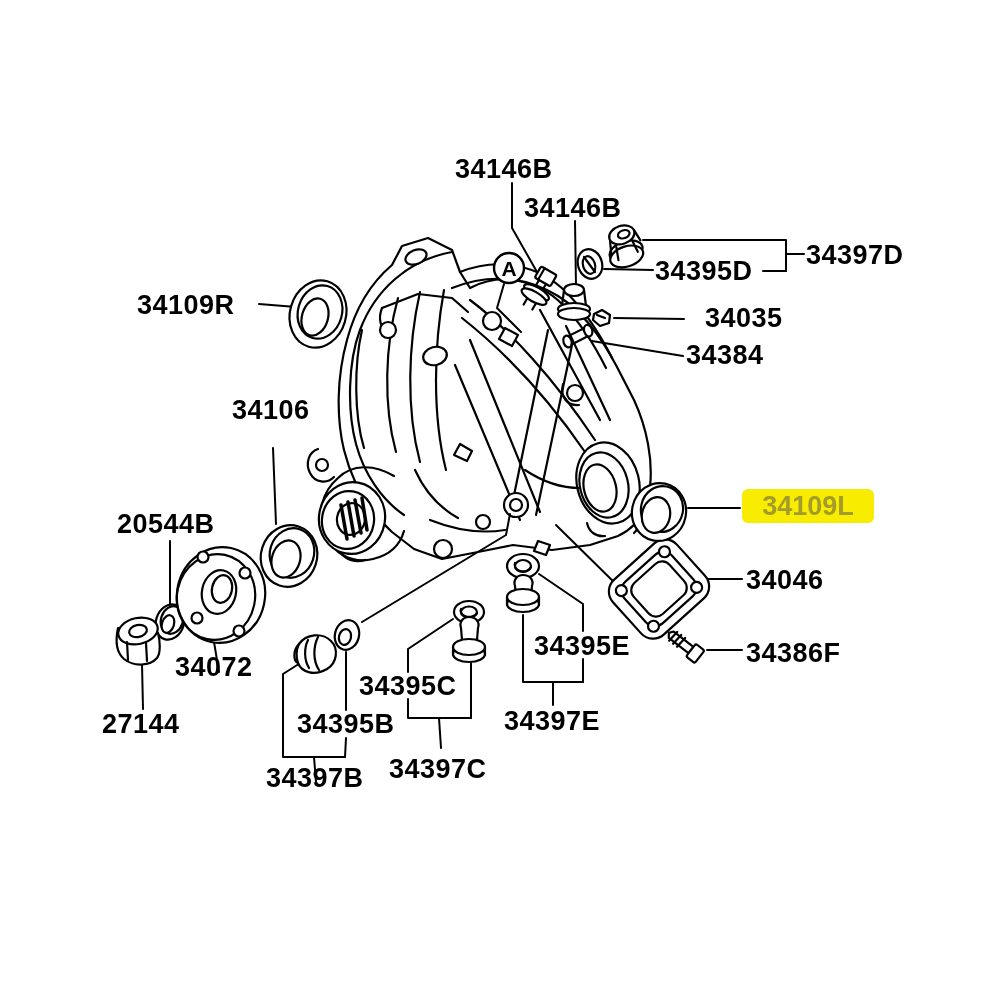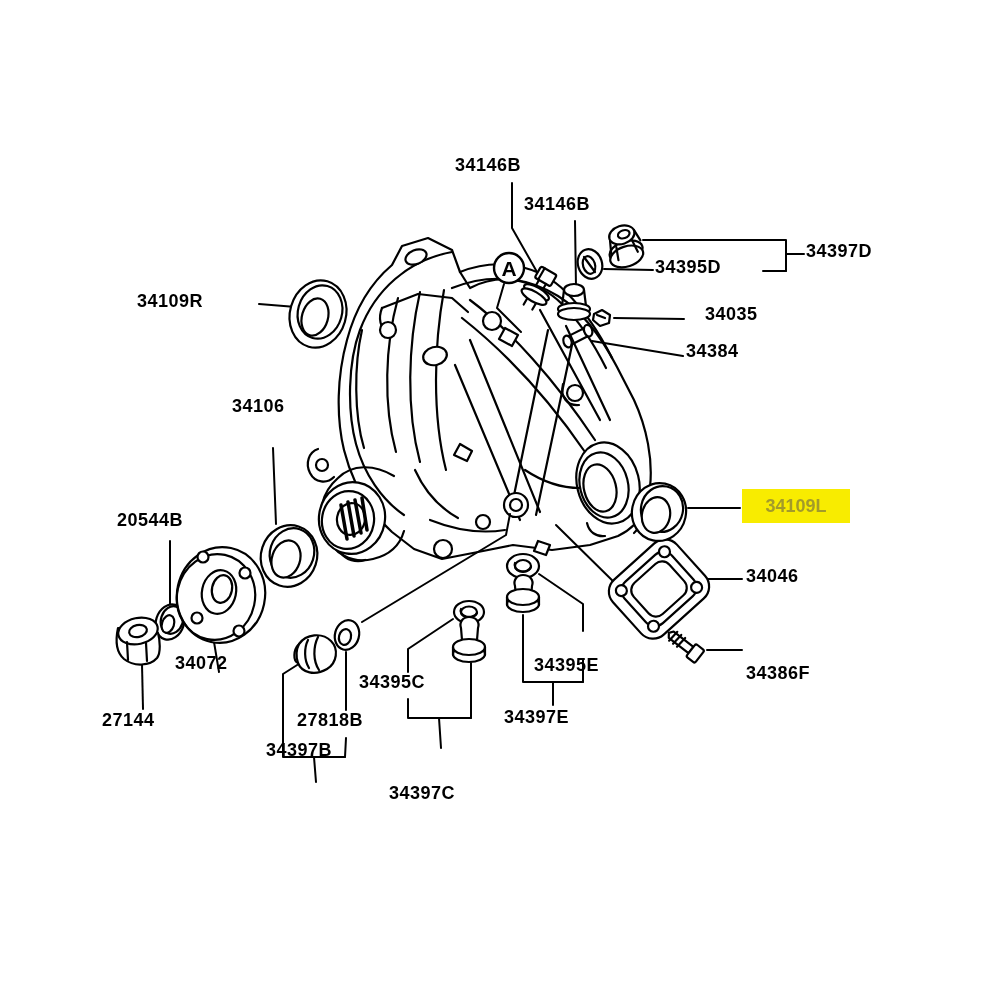--- a/index.html
+++ b/index.html
@@ -6,34 +6,35 @@
   #canvas{
     position:relative;
     width:1001px;height:1000px;
     background:#ffffff;
     font-family:"Liberation Sans", sans-serif;
     overflow:hidden;
   }
   #art{position:absolute;left:0;top:0;}
   .plabel{
     position:absolute;
-    font-size:18px;
+    font-size:27px;
     font-weight:bold;
     letter-spacing:0.5px;
     color:#000;
     line-height:1;
     white-space:nowrap;
   }
   .plabel.hl{
     background:#F8EC00;
     color:#A39B2A;
-    width:108px;height:34px;
+    width:132px;height:34px;
     line-height:34px;
     text-align:center;
     letter-spacing:0;
+    border-radius:6px;
   }
   svg{stroke-linecap:round;stroke-linejoin:round;}
   .ln{stroke:#000;stroke-width:2;fill:none;}
   .part{stroke:#000;stroke-width:2.2;fill:#fff;}
   .part-nf{stroke:#000;stroke-width:2.2;fill:none;}
   .thick{stroke:#000;stroke-width:3.5;fill:none;}
   .calloutA{font-size:21px;font-weight:bold;fill:#000;stroke:none;}
 </style>
 </head>
 <body>
@@ -298,23 +299,23 @@
 <div class="plabel" style="left:524px;top:195px">34146B</div>
 <div class="plabel" style="left:806px;top:242px">34397D</div>
 <div class="plabel" style="left:655px;top:258px">34395D</div>
 <div class="plabel" style="left:705px;top:305px">34035</div>
 <div class="plabel" style="left:686px;top:342px">34384</div>
 <div class="plabel" style="left:137px;top:292px">34109R</div>
 <div class="plabel" style="left:232px;top:397px">34106</div>
 <div class="plabel" style="left:117px;top:511px">20544B</div>
 <div class="plabel hl" style="left:742px;top:489px">34109L</div>
 <div class="plabel" style="left:746px;top:567px">34046</div>
-<div class="plabel" style="left:746px;top:664px">34386F</div>
+<div class="plabel" style="left:746px;top:640px">34386F</div>
 <div class="plabel" style="left:175px;top:654px">34072</div>
 <div class="plabel" style="left:102px;top:711px">27144</div>
-<div class="plabel" style="left:297px;top:711px">27818B</div>
+<div class="plabel" style="left:297px;top:711px">34395B</div>
 <div class="plabel" style="left:359px;top:673px">34395C</div>
-<div class="plabel" style="left:389px;top:784px">34397C</div>
-<div class="plabel" style="left:266px;top:741px">34397B</div>
-<div class="plabel" style="left:534px;top:656px">34395E</div>
+<div class="plabel" style="left:389px;top:756px">34397C</div>
+<div class="plabel" style="left:266px;top:765px">34397B</div>
+<div class="plabel" style="left:534px;top:633px">34395E</div>
 <div class="plabel" style="left:504px;top:708px">34397E</div>
 
 </div>
 
 </body></html>

